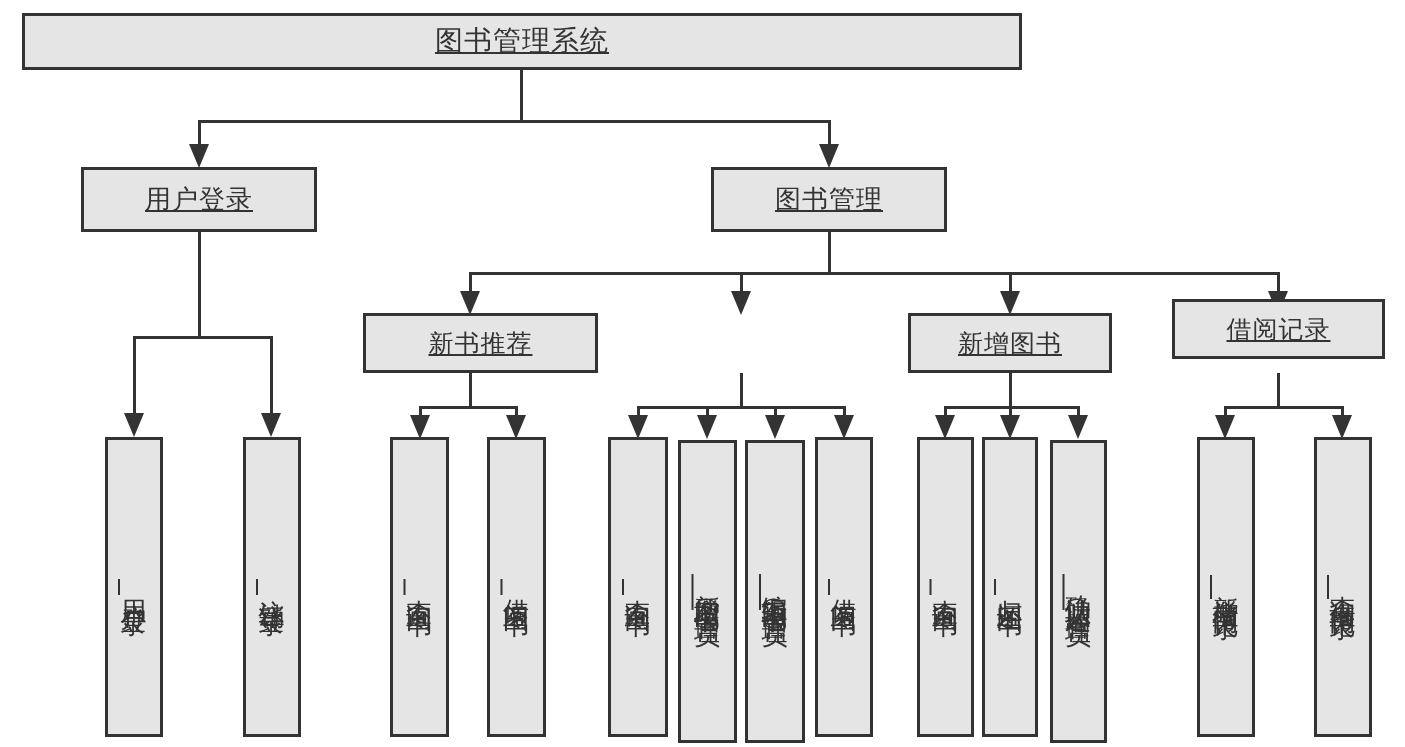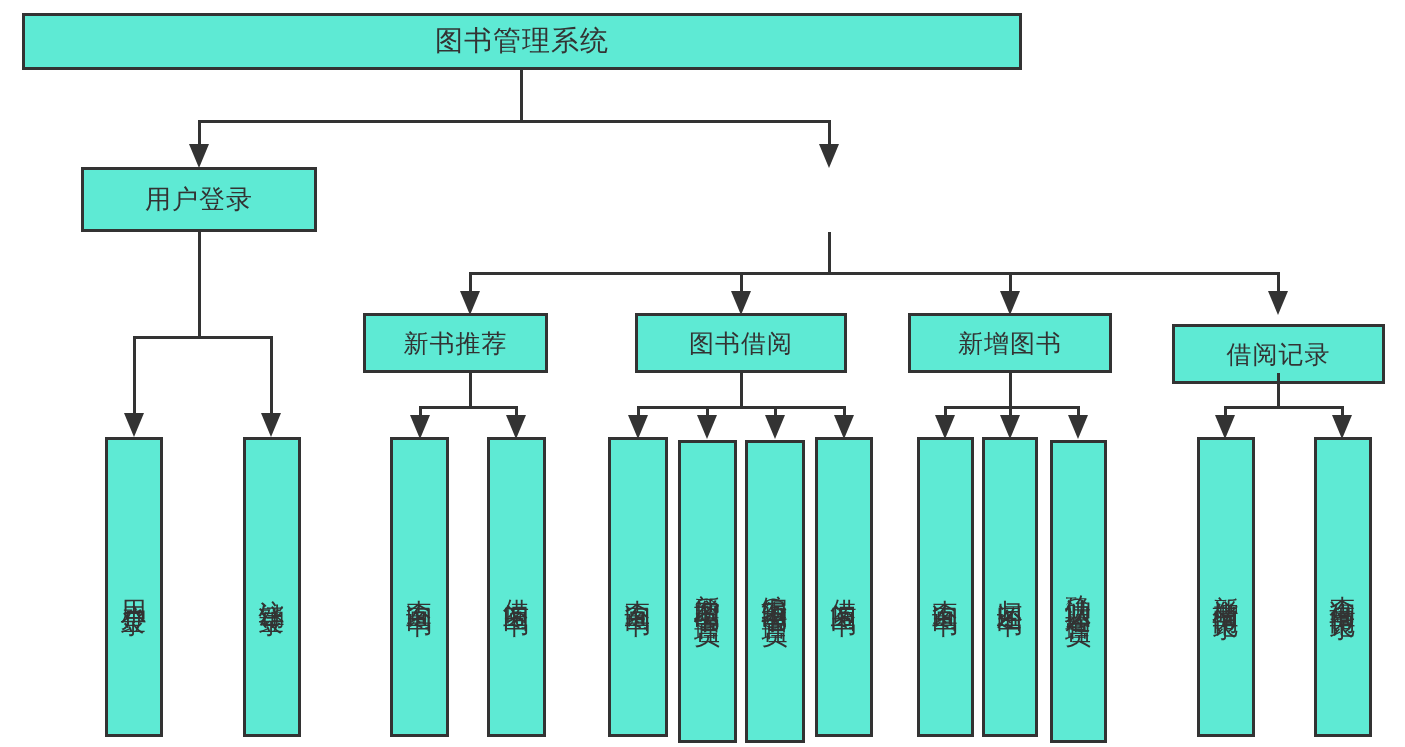--- a/index.html
+++ b/index.html
@@ -9,27 +9,28 @@
     height: 747px;
     background: #ffffff;
     font-family: "Liberation Sans", sans-serif;
     color: #333333;
     overflow: hidden;
   }
   .node {
     position: absolute;
     box-sizing: border-box;
     border: 3px solid #333333;
-    background: #5eead4;
+    background: #e5e5e5;
     display: flex;
     align-items: center;
     justify-content: center;
     text-align: center;
     letter-spacing: 1px;
     line-height: 1.15;
+    text-decoration: underline;
   }
   .hnode-root { font-size: 28px; }
   .hnode-l2   { font-size: 26px; }
   .hnode-l3   { font-size: 25px; }
   .vnode {
     writing-mode: vertical-rl;
     text-orientation: mixed;
     font-size: 26px;
     letter-spacing: 4px;
     line-height: 1;
@@ -62,43 +63,43 @@
   <div class="node hnode-root" style="left:22px; top:13px; width:1000px; height:57px;">图书管理系统</div>
 
   <div class="vline" style="left:520px; top:70px; height:50px;"></div>
   <div class="hline" style="left:198px; top:120px; width:633px;"></div>
   <div class="vline" style="left:198px; top:120px; height:27px;"></div>
   <div class="tri" style="left:189px; top:144px;"></div>
   <div class="vline" style="left:828px; top:120px; height:27px;"></div>
   <div class="tri" style="left:819px; top:144px;"></div>
 
   <div class="node hnode-l2" style="left:81px; top:167px; width:236px; height:65px;">用户登录</div>
+  <div class="node hnode-l2" style="left:711px; top:167px; width:236px; height:65px;">图书管理</div>
 
   <div class="vline" style="left:198px; top:232px; height:104px;"></div>
   <div class="hline" style="left:133px; top:336px; width:140px;"></div>
   <div class="vline" style="left:133px; top:336px; height:80px;"></div>
   <div class="tri" style="left:124px; top:413px;"></div>
   <div class="vline" style="left:270px; top:336px; height:80px;"></div>
   <div class="tri" style="left:261px; top:413px;"></div>
 
   <div class="vline" style="left:828px; top:232px; height:40px;"></div>
   <div class="hline" style="left:469px; top:272px; width:811px;"></div>
   <div class="vline" style="left:469px; top:272px; height:22px;"></div>
   <div class="tri" style="left:460px; top:291px;"></div>
   <div class="vline" style="left:740px; top:272px; height:22px;"></div>
   <div class="tri" style="left:731px; top:291px;"></div>
   <div class="vline" style="left:1009px; top:272px; height:22px;"></div>
   <div class="tri" style="left:1000px; top:291px;"></div>
   <div class="vline" style="left:1277px; top:272px; height:22px;"></div>
   <div class="tri" style="left:1268px; top:291px;"></div>
 
-  <div class="node hnode-l3" style="left:363px; top:313px; width:185px; height:60px;">新书推荐</div>
-  <div class="node hnode-l3" style="left:635px; top:313px; width:212px; height:60px;">图书借阅</div>
+  <div class="node hnode-l3" style="left:363px; top:313px; width:235px; height:60px;">新书推荐</div>
   <div class="node hnode-l3" style="left:908px; top:313px; width:204px; height:60px;">新增图书</div>
-  <div class="node hnode-l3" style="left:1172px; top:324px; width:213px; height:60px;">借阅记录</div>
+  <div class="node hnode-l3" style="left:1172px; top:299px; width:213px; height:60px;">借阅记录</div>
 
   <div class="vline" style="left:469px; top:373px; height:33px;"></div>
   <div class="hline" style="left:419px; top:406px; width:99px;"></div>
   <div class="vline" style="left:419px; top:406px; height:11px;"></div>
   <div class="tri" style="left:410px; top:415px;"></div>
   <div class="vline" style="left:515px; top:406px; height:11px;"></div>
   <div class="tri" style="left:506px; top:415px;"></div>
 
   <div class="vline" style="left:740px; top:373px; height:33px;"></div>
   <div class="hline" style="left:637px; top:406px; width:209px;"></div>

